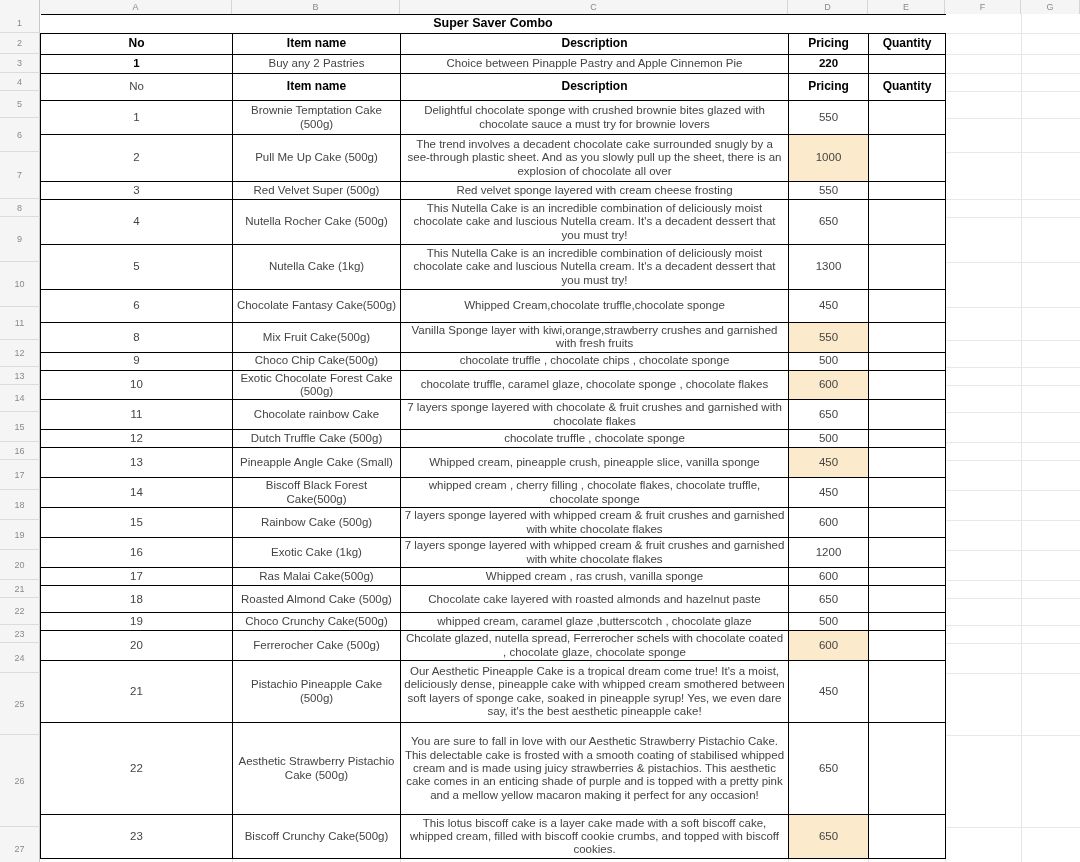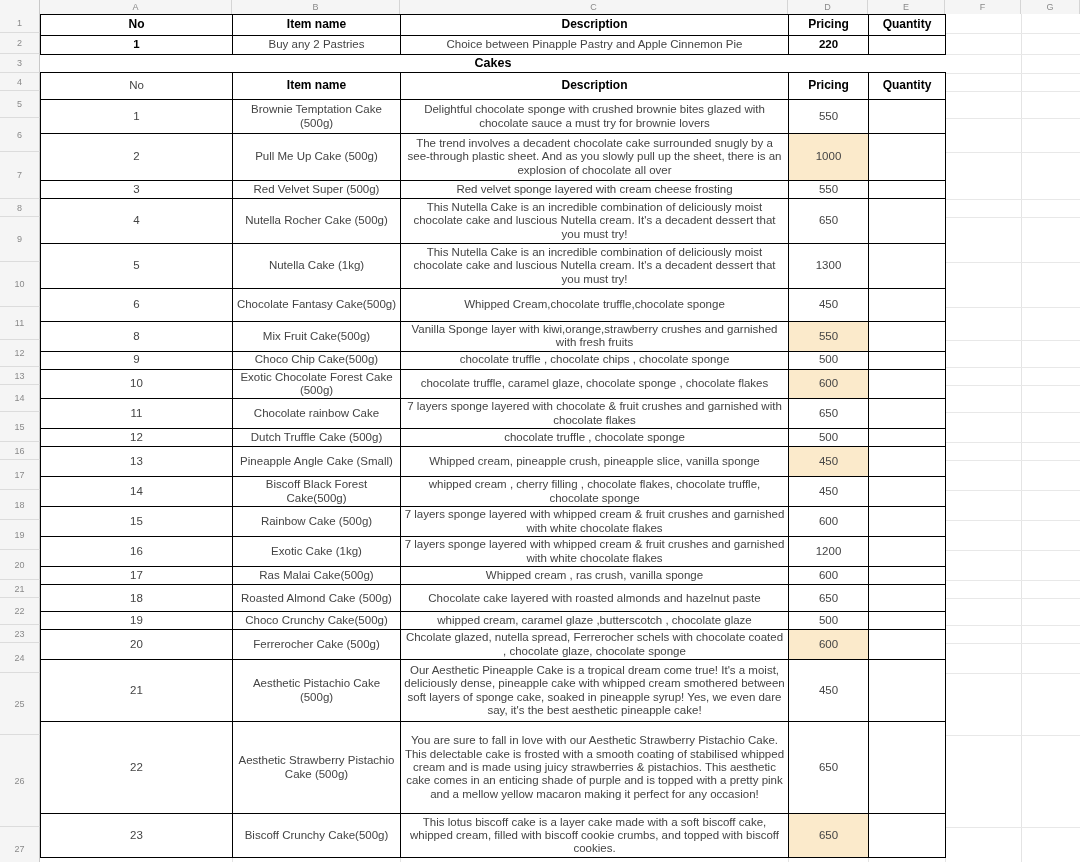--- a/index.html
+++ b/index.html
@@ -221,37 +221,37 @@
 
   <table class="sheet-table">
     <colgroup>
       <col class="colA">
         <col class="colB">
         <col class="colC">
         <col class="colD">
         <col class="colE">
     </colgroup>
     <tbody id="tbody">
+        <tr style="height: 19px;">
+          <td class="banner" colspan="5">Super Saver Combo</td>
+        </tr>
         <tr style="height: 21px;">
           <td class="hdr">No</td>
           <td class="hdr">Item name</td>
           <td class="hdr">Description</td>
           <td class="hdr">Pricing</td>
           <td class="hdr">Quantity</td>
         </tr>
         <tr style="height: 19px;">
           <td class="bold">1</td>
           <td>Buy any 2 Pastries</td>
           <td>Choice between Pinapple Pastry and Apple Cinnemon Pie</td>
           <td class="bold">220</td>
           <td></td>
         </tr>
-        <tr style="height: 18px;">
-          <td class="banner" colspan="5">Cakes</td>
-        </tr>
         <tr style="height: 27px;">
           <td>No</td>
           <td class="hdr">Item name</td>
           <td class="hdr">Description</td>
           <td class="hdr">Pricing</td>
           <td class="hdr">Quantity</td>
         </tr>
         <tr style="height: 34px;">
           <td>1</td>
           <td>Brownie Temptation Cake (500g)</td>
@@ -380,21 +380,21 @@
         </tr>
         <tr style="height: 30px;">
           <td>20</td>
           <td>Ferrerocher Cake (500g)</td>
           <td>Chcolate glazed, nutella spread, Ferrerocher schels with chocolate coated , chocolate glaze, chocolate sponge</td>
           <td class="hl">600</td>
           <td></td>
         </tr>
         <tr style="height: 62px;">
           <td>21</td>
-          <td>Aesthetic Pistachio Cake (500g)</td>
+          <td>Pistachio Pineapple Cake (500g)</td>
           <td>Our Aesthetic Pineapple Cake is a tropical dream come true! It's a moist, deliciously dense, pineapple cake with whipped cream smothered between soft layers of sponge cake, soaked in pineapple syrup! Yes, we even dare say, it's the best aesthetic pineapple cake!</td>
           <td>450</td>
           <td></td>
         </tr>
         <tr style="height: 92px;">
           <td>22</td>
           <td>Aesthetic Strawberry Pistachio Cake (500g)</td>
           <td>You are sure to fall in love with our Aesthetic Strawberry Pistachio Cake. This delectable cake is frosted with a smooth coating of stabilised whipped cream and is made using juicy strawberries &amp; pistachios. This aesthetic cake comes in an enticing shade of purple and is topped with a pretty pink and a mellow yellow macaron making it perfect for any occasion!</td>
           <td>650</td>
           <td></td>

